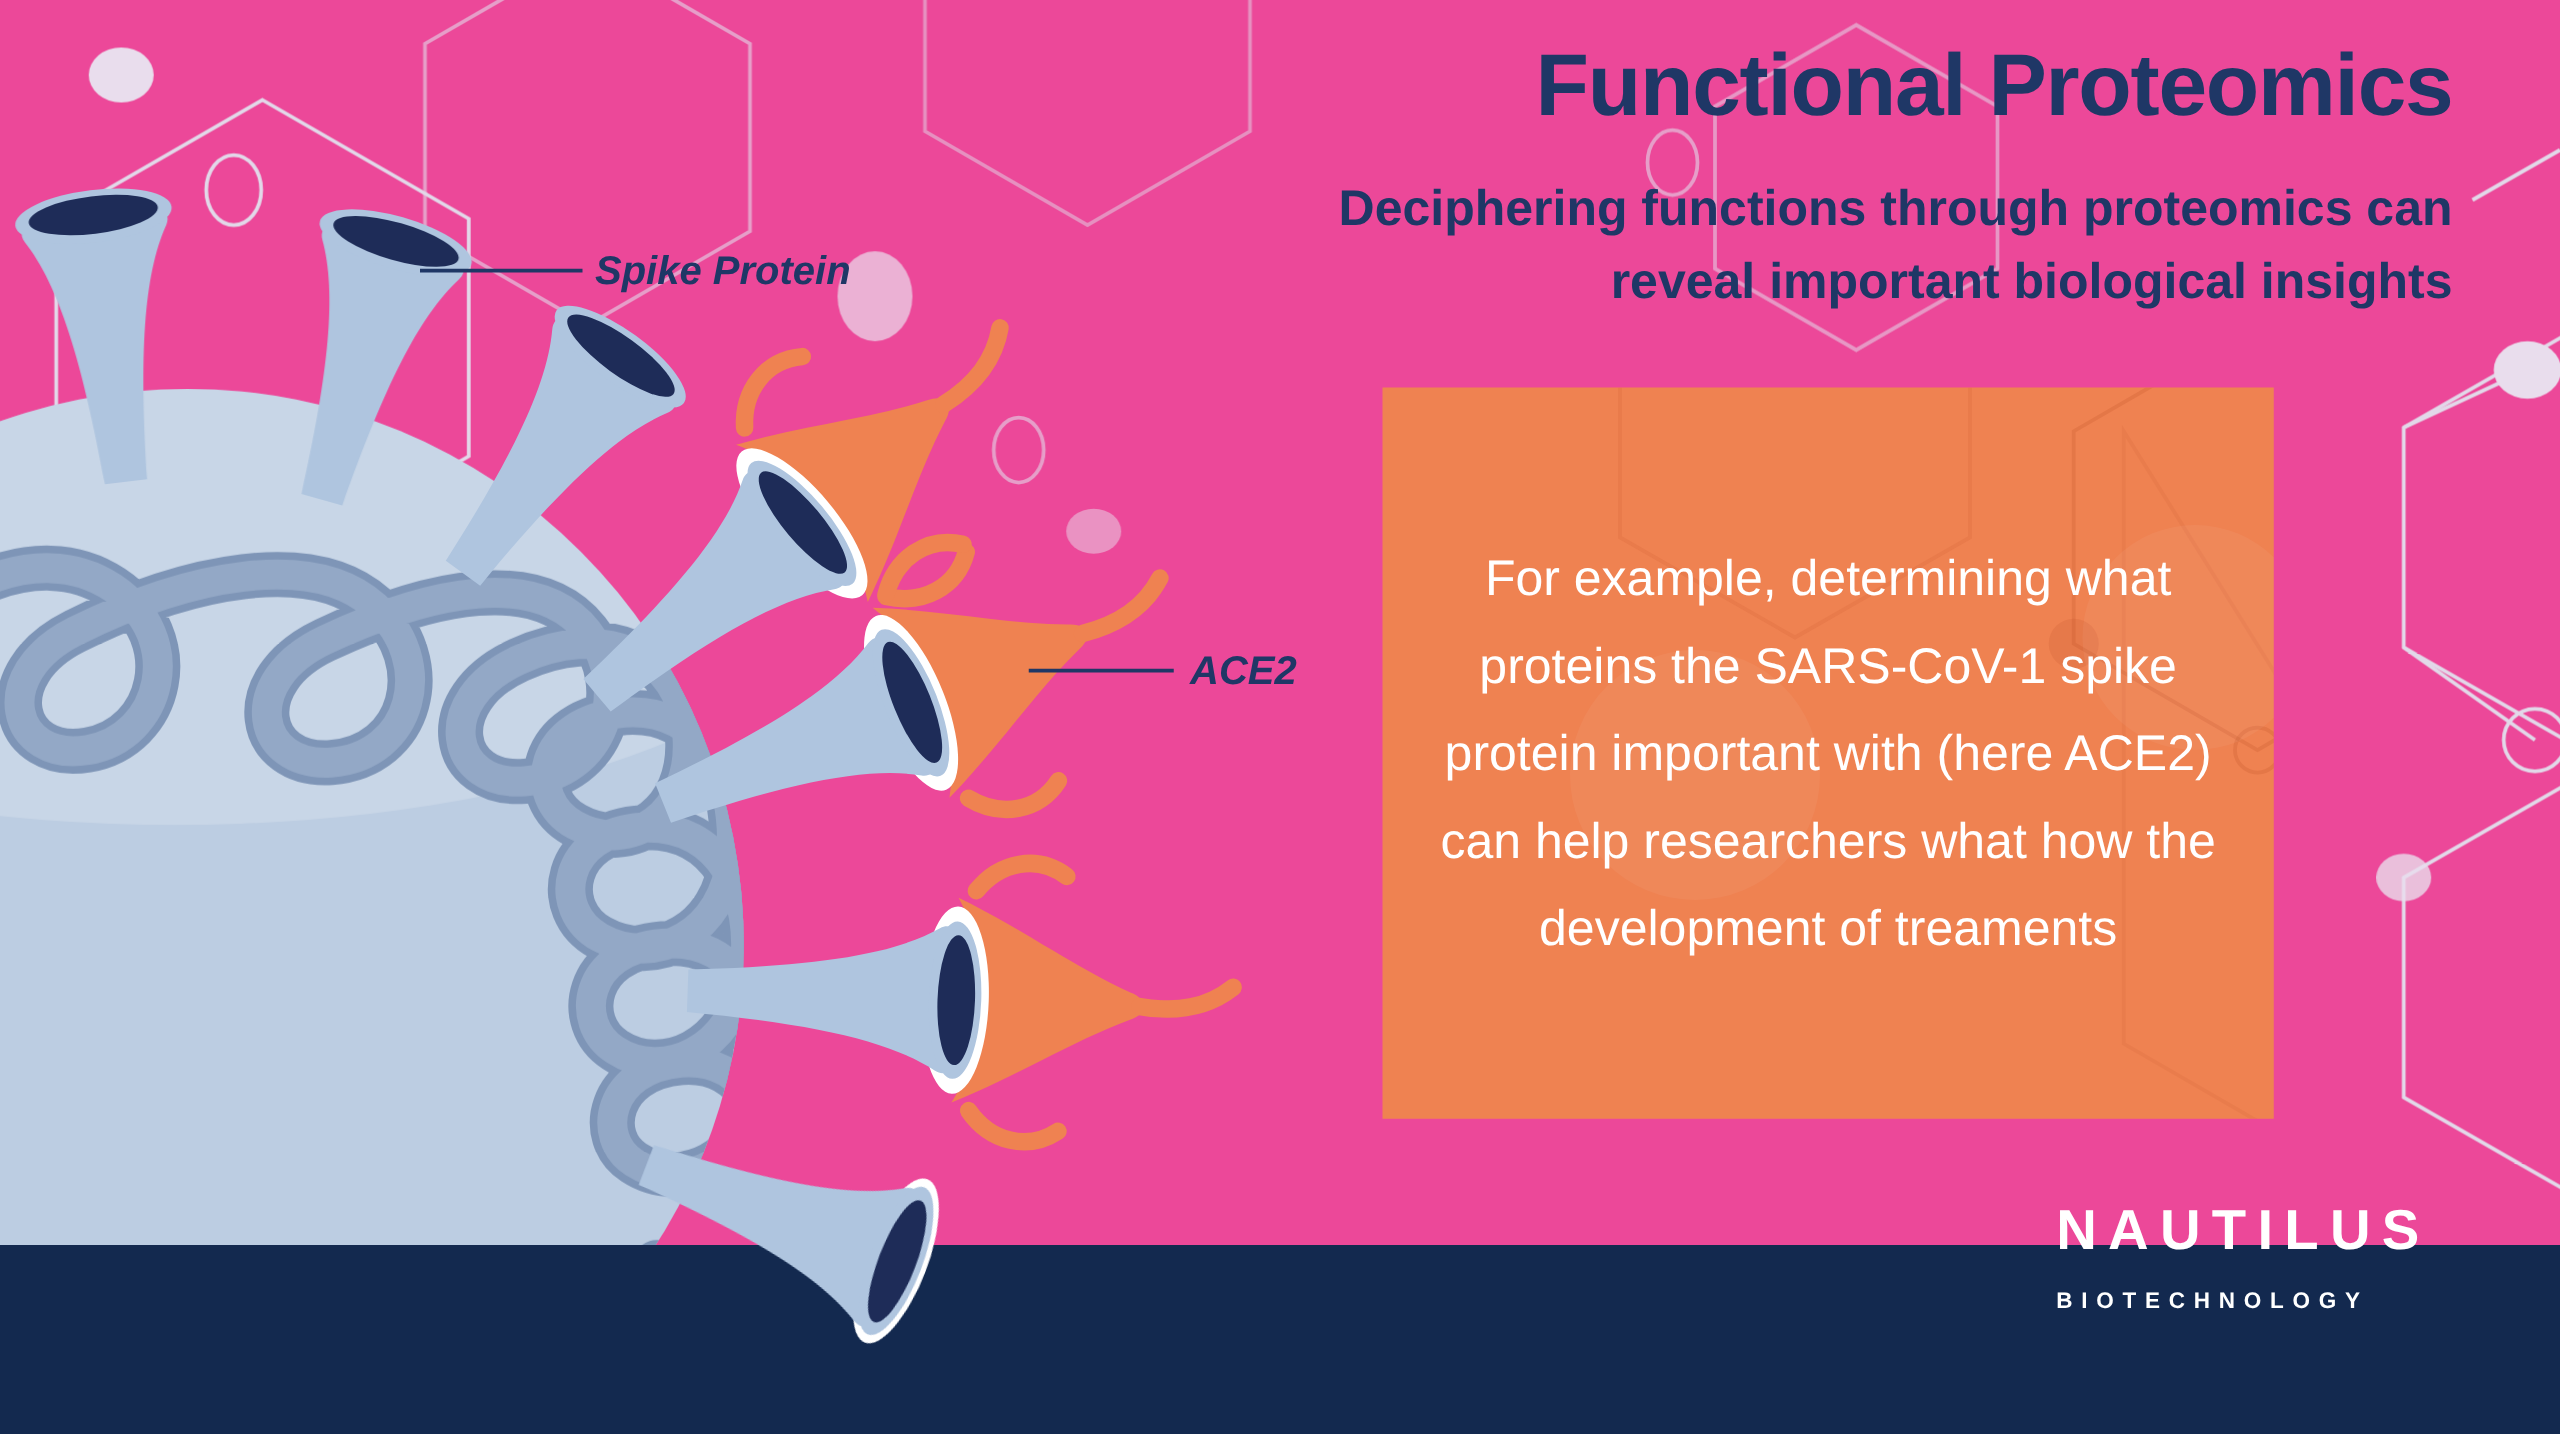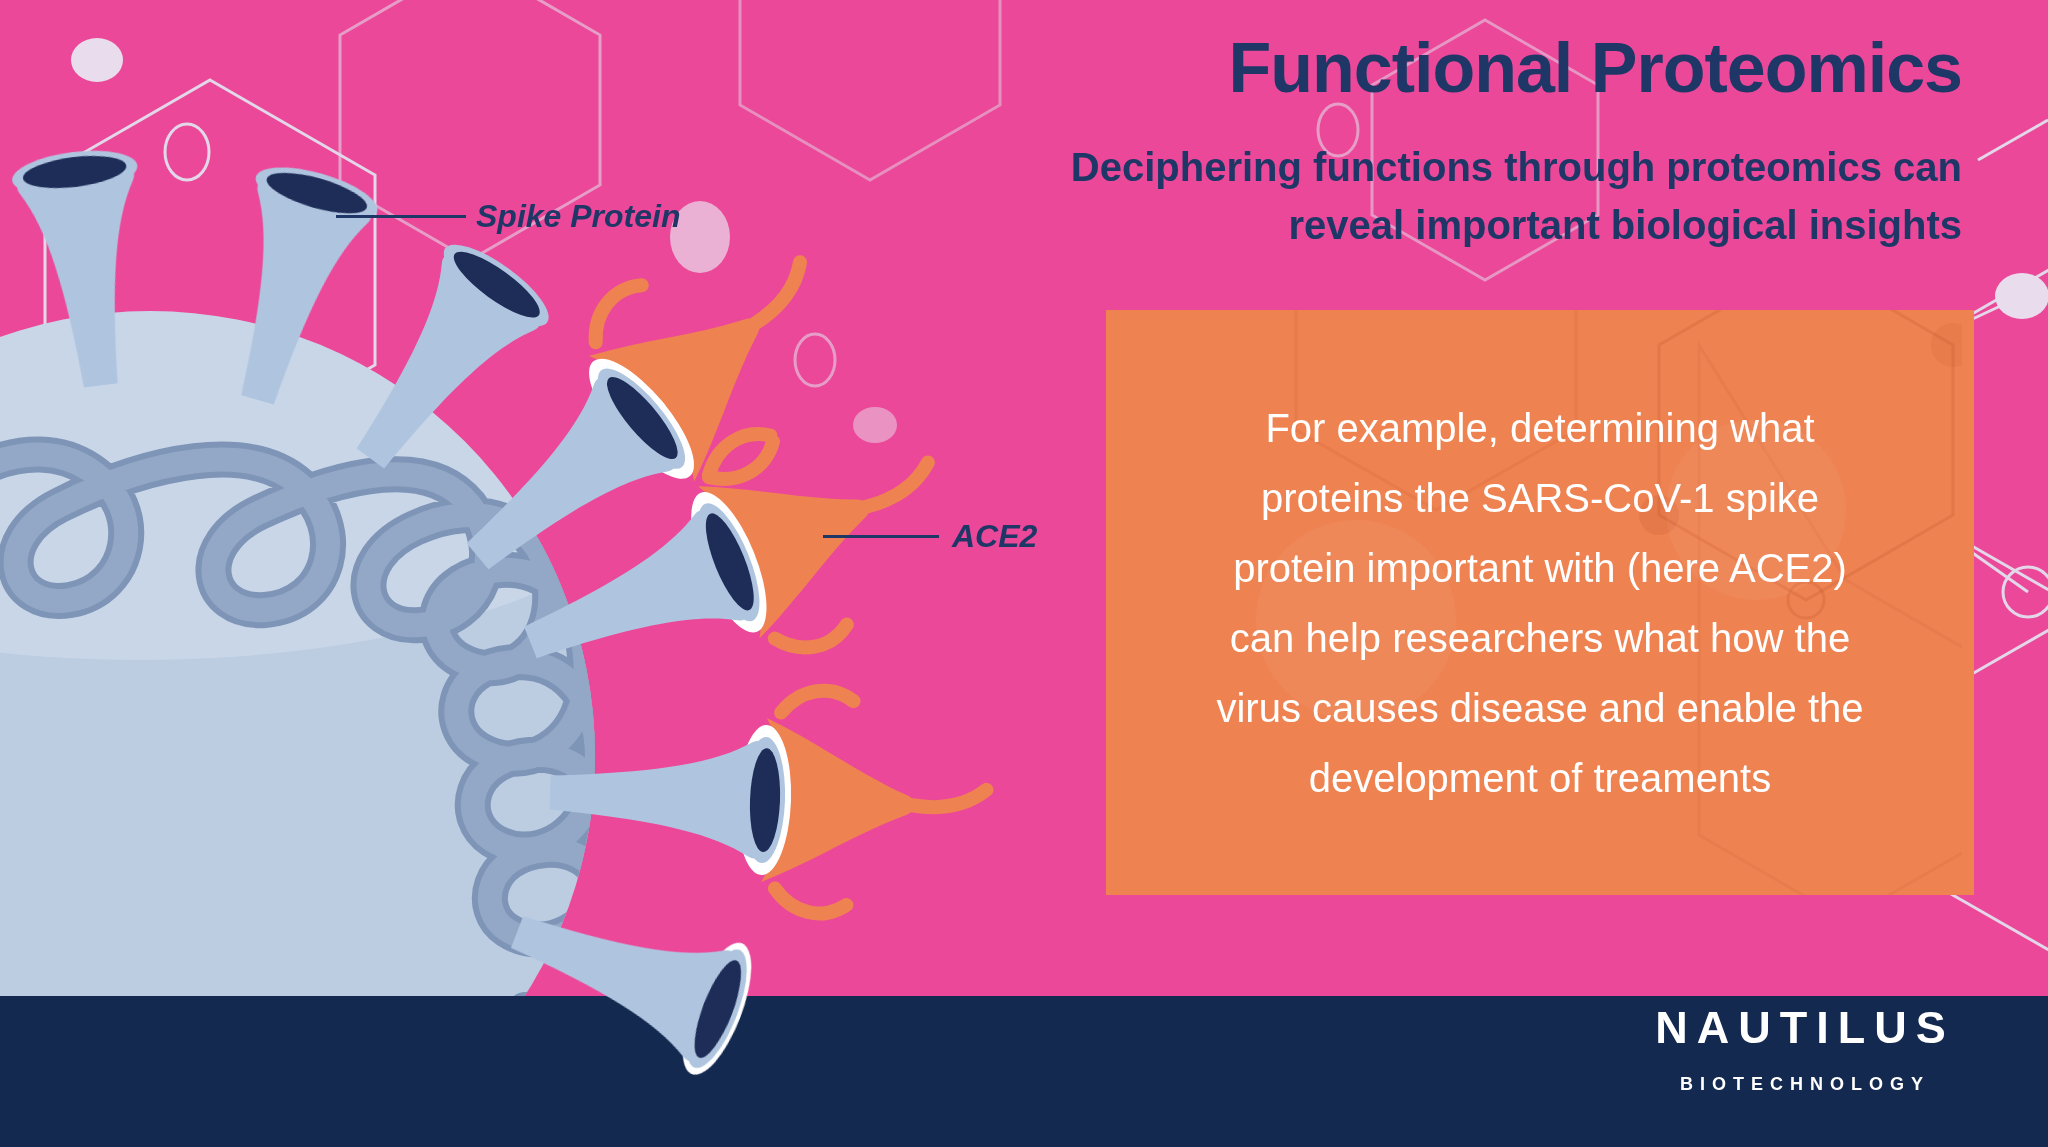--- a/index.html
+++ b/index.html
@@ -35,37 +35,37 @@
   .rna-d{stroke:var(--rna-dark);fill:none;stroke-width:36;stroke-linecap:round}
   .rna-l{stroke:var(--rna-light);fill:none;stroke-width:24;stroke-linecap:round}
 
   
   .title{position:absolute;top:28px;right:86px;color:var(--navy);
          font-size:70px;font-weight:800;letter-spacing:-1px;white-space:nowrap}
   .subtitle{position:absolute;top:138px;right:86px;text-align:right;color:var(--navy);
             font-size:40px;font-weight:700;line-height:58px;white-space:nowrap}
 
   
-  .callout{position:absolute;left:1106px;top:310px;width:868px;height:585px;
+  .callout{position:absolute;left:1106px;top:310px;width:713px;height:585px;
            background:var(--orange);color:#fff;display:flex;flex-direction:column;
            justify-content:center;align-items:center;text-align:center;
            font-size:40px;font-weight:500;line-height:70px;overflow:hidden}
   .callout .lines{position:relative;z-index:2;white-space:nowrap}
   .callout svg{position:absolute;left:0;top:0;z-index:1}
 
   
   .lbl{position:absolute;color:var(--navy);font-style:italic;font-weight:600;white-space:nowrap}
   .lbl-spike{left:476px;top:198px;font-size:32px}
   .lbl-ace2{left:952px;top:518px;font-size:32px}
   .pointer{position:absolute;height:3px;background:var(--navy)}
   .ptr-spike{left:336px;top:215px;width:130px}
   .ptr-ace2{left:823px;top:535px;width:116px}
 
   
-  .logo{position:absolute;left:1645px;top:1004px;width:320px;text-align:center;color:#fff}
+  .logo{position:absolute;left:1645px;top:960px;width:320px;text-align:left;color:#fff}
   .logo .brand{font-size:45px;font-weight:700;letter-spacing:9px;line-height:48px}
   .logo .tagline{font-size:18px;font-weight:600;letter-spacing:7px;margin-top:22px}
 </style>
 </head>
 <body>
 
 <div class="canvas">
 
   <svg class="art" width="2048" height="1147" viewBox="0 0 2048 1147">
     <defs>
@@ -173,21 +173,20 @@
       <circle class="pat-o" cx="700" cy="290" r="18"></circle>
       <circle class="pat-of" cx="847" cy="35" r="22" opacity=".7"></circle>
       <circle class="pat-w" cx="250" cy="310" r="100"></circle>
       <circle class="pat-w" cx="650" cy="200" r="90"></circle>
     </svg>
     <div class="lines">
       <div>For example, determining what</div>
       <div>proteins the SARS-CoV-1 spike</div>
       <div>protein important with (here ACE2)</div>
       <div>can help researchers what how the</div>
-      <div>virus causes disease and enable the</div>
       <div>development of treaments</div>
     </div>
   </div>
 
   <div class="pointer ptr-spike"></div>
   <div class="lbl lbl-spike">Spike Protein</div>
 
   <div class="pointer ptr-ace2"></div>
   <div class="lbl lbl-ace2">ACE2</div>
 

